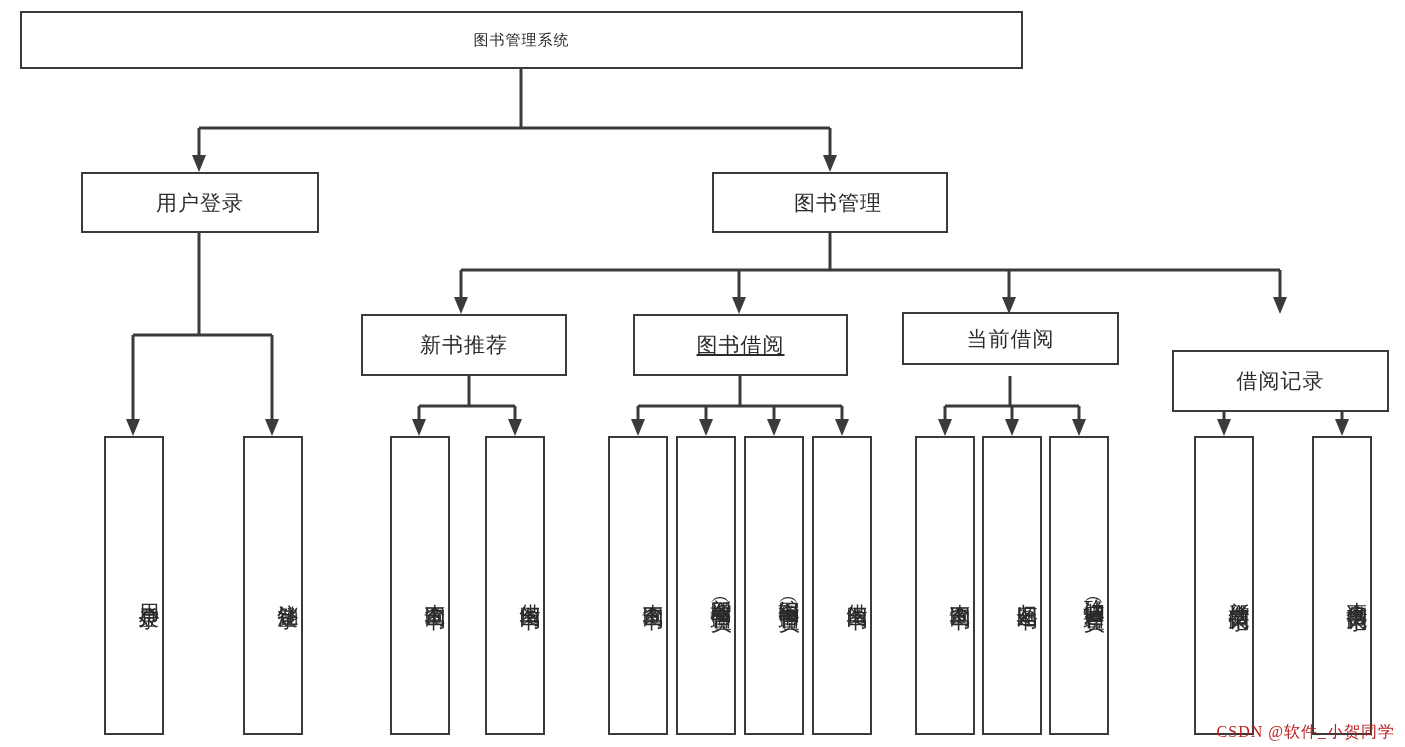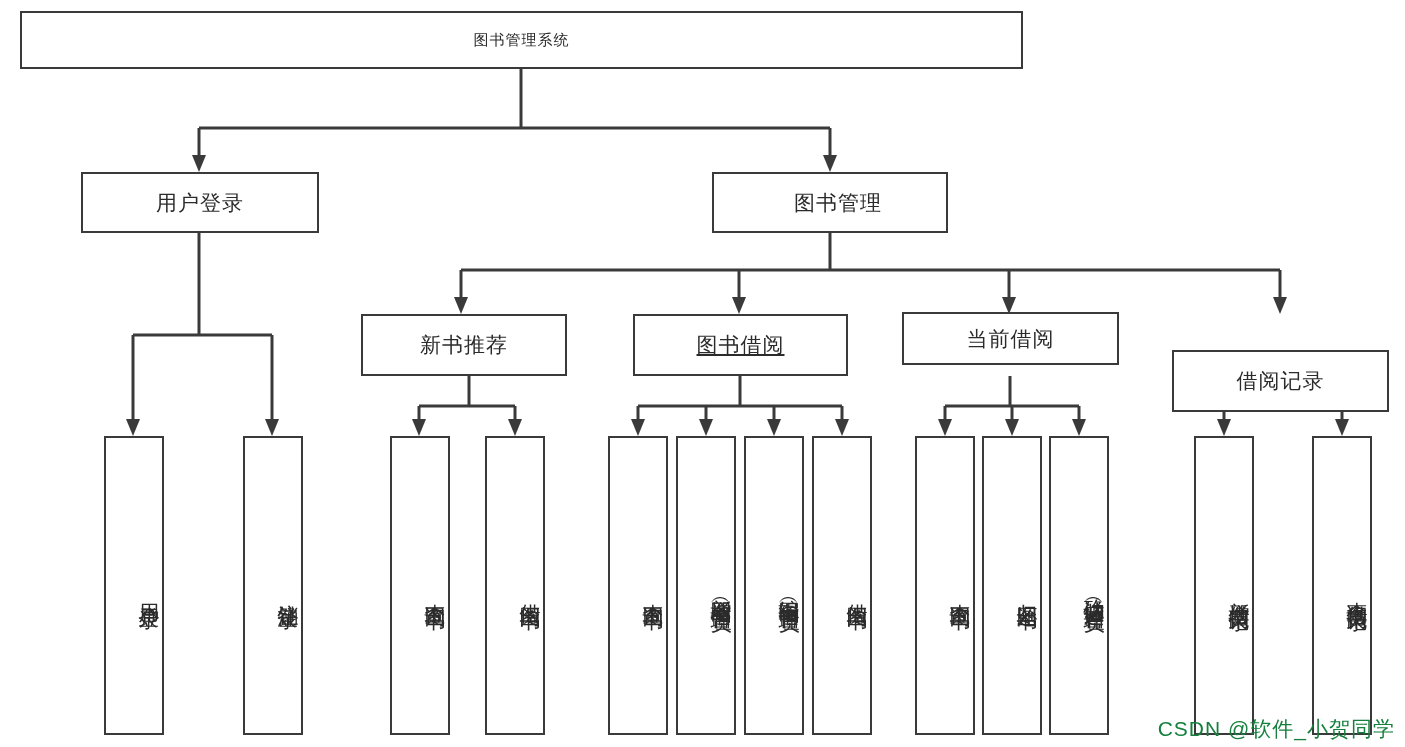--- a/index.html
+++ b/index.html
@@ -62,24 +62,25 @@
     stroke-width:3;
     fill:none;
   }
   .arrowhead{
     fill:#3a3a3a;
   }
   #watermark{
     position:absolute;
     right:10px;
     bottom:4px;
-    font-size:21px;
-    color:#15803d;
+    font-size:16px;
+    color:#b91c1c;
     letter-spacing:1px;
     white-space:nowrap;
+    font-family:Liberation Serif, serif;
   }
 </style>
 </head>
 <body>
 
 <div id="canvas">
 
   <svg id="wires" viewBox="0 0 1405 747" xmlns="http://www.w3.org/2000/svg">
       <g>
         <path class="wire" d="M 521 69 L 521 128"></path>

